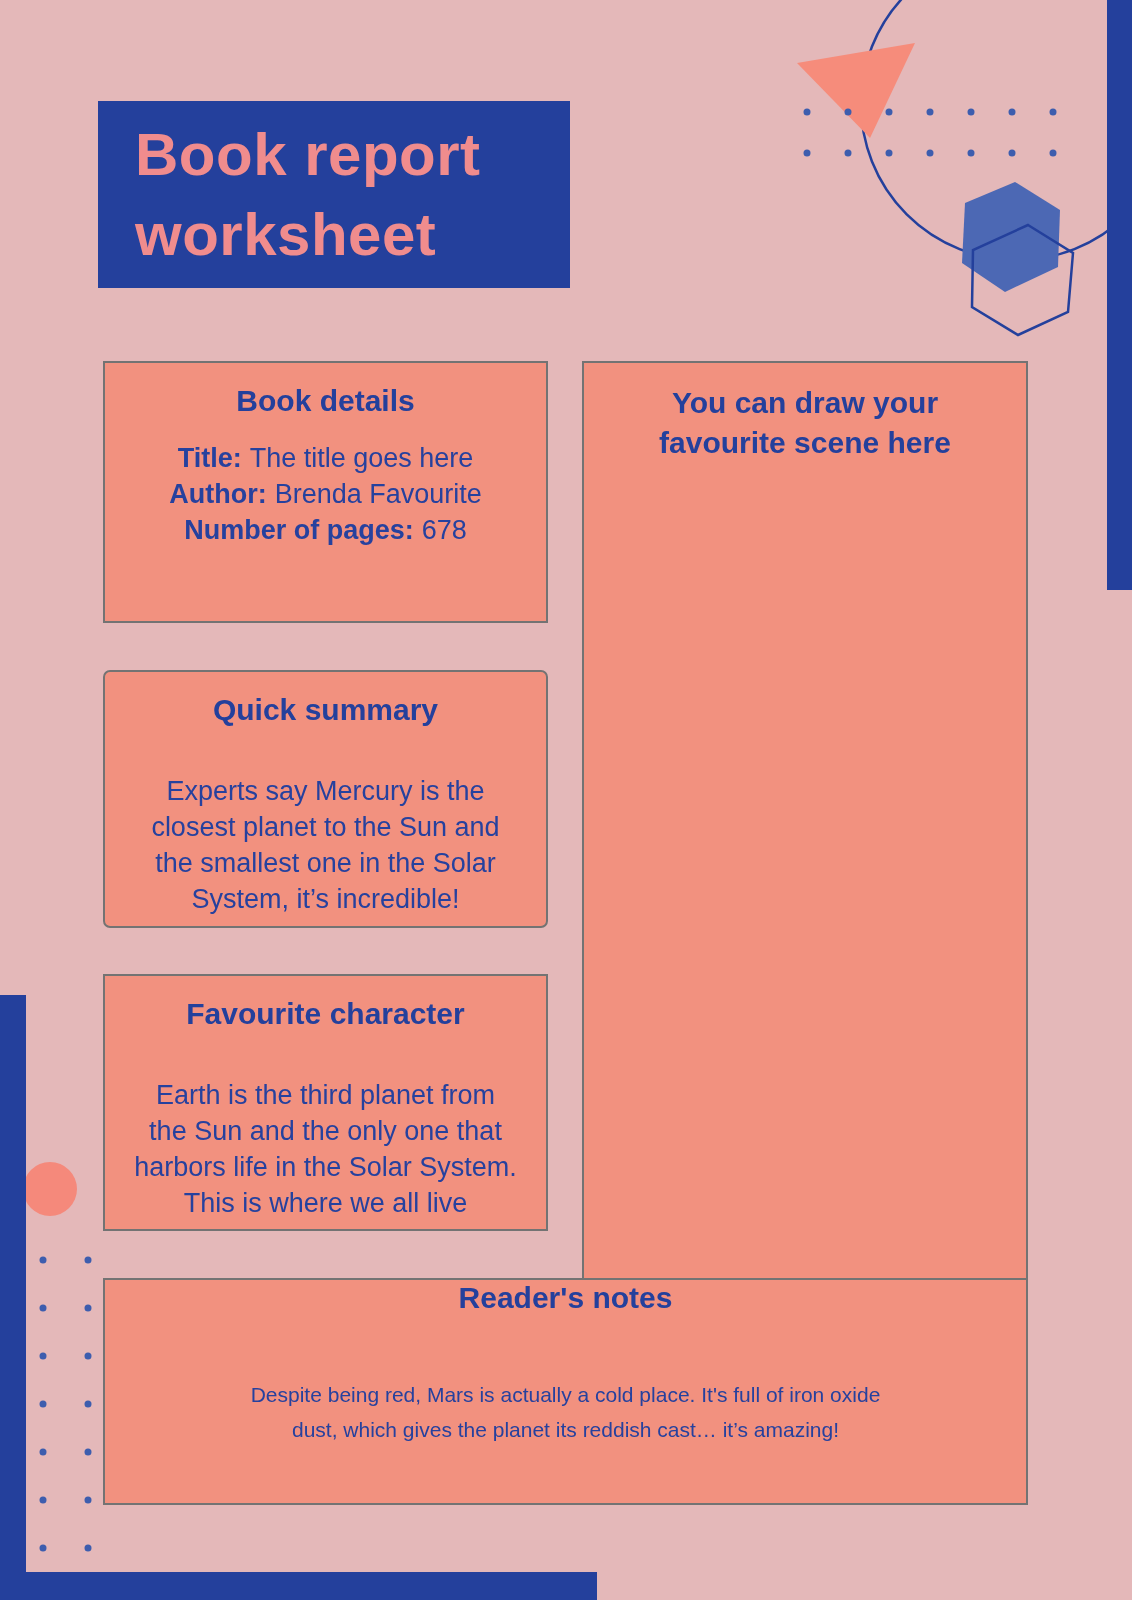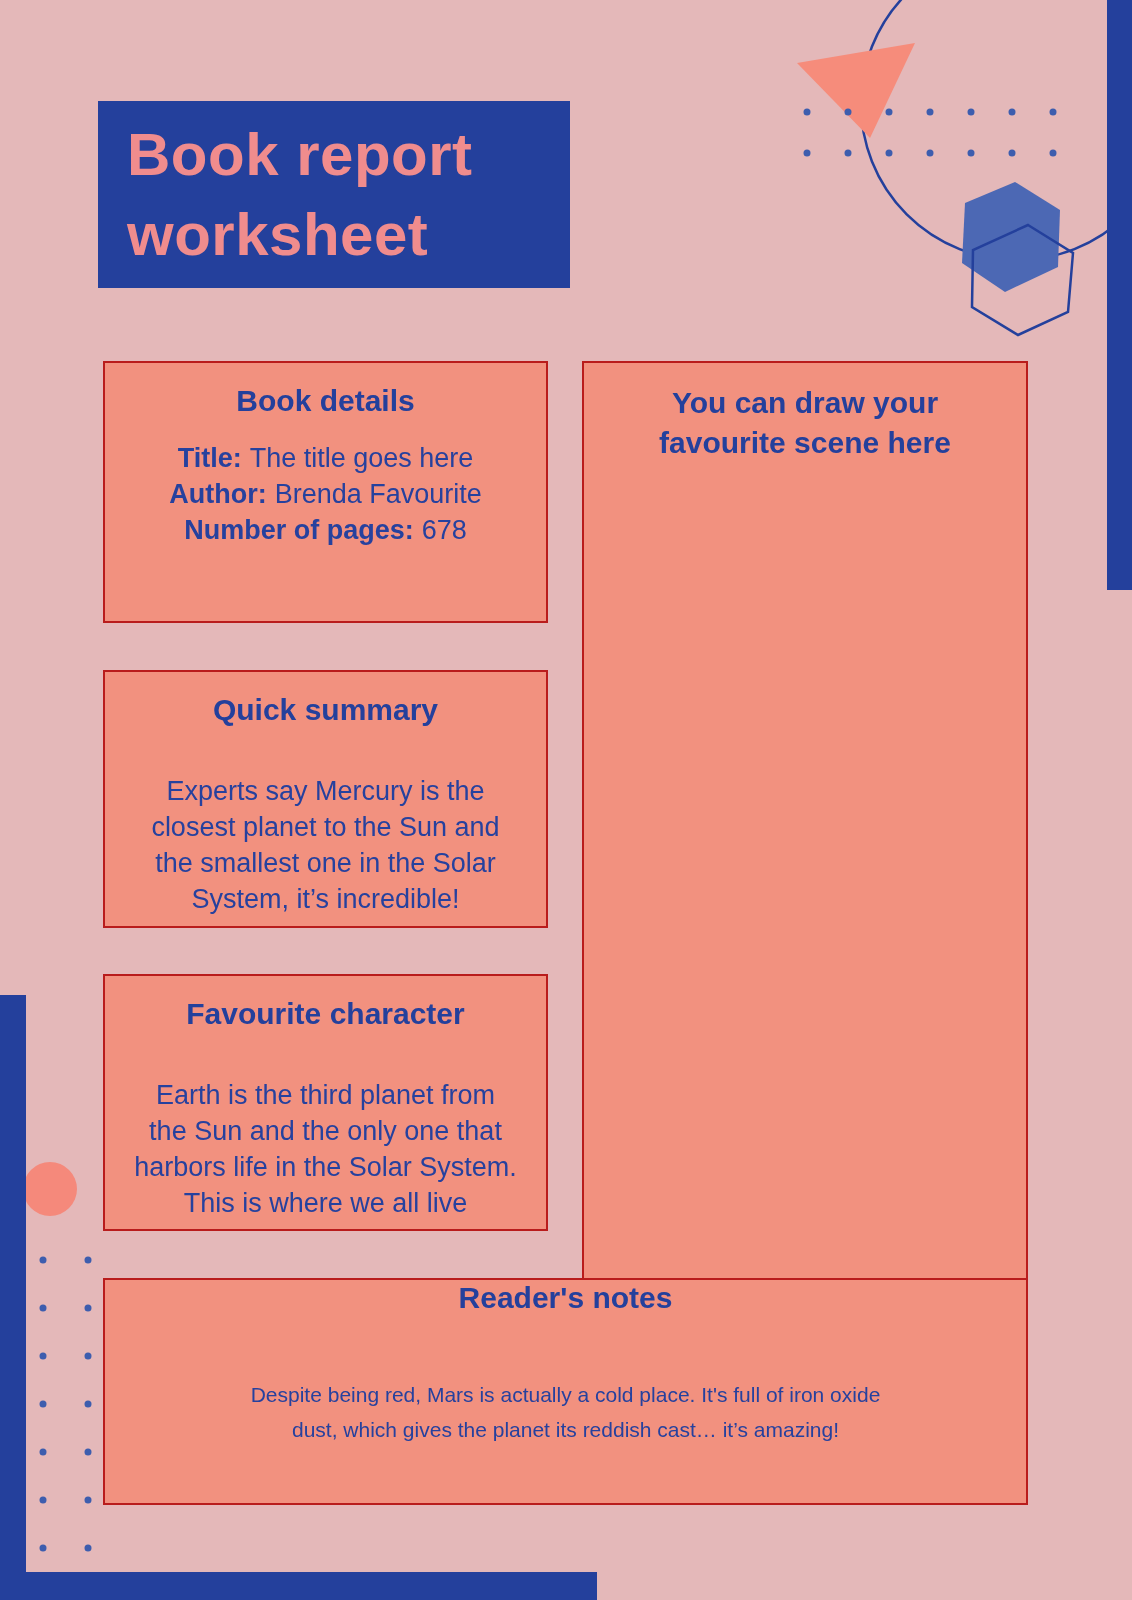--- a/index.html
+++ b/index.html
@@ -10,38 +10,38 @@
   }
   .deco { position:absolute; left:0; top:0; width:1132px; height:1600px; }
 
   .title-box {
     position:absolute; left:98px; top:101px; width:472px; height:187px;
     background:#24409C; box-sizing:border-box;
     display:flex; align-items:center;
     padding-left:29px; padding-right:14px;
   }
   .title-box h1 {
-    margin:0; font-size:60px; line-height:1.32; font-weight:bold;
+    margin:8px; font-size:60px; line-height:1.32; font-weight:bold;
     letter-spacing:0.5px; color:#F08C8D;
   }
 
   .box {
     position:absolute; box-sizing:border-box;
-    background:#F2917F; border:2px solid #b91c1c;
+    background:#F2917F; border:2px solid #737373;
     color:#26419E; text-align:center;
   }
   .box h2 {
     margin:0; font-size:30px; font-weight:bold; line-height:35px;
     white-space:pre-line; color:#24409C;
   }
   .body-text {
     font-size:27px; line-height:36px; white-space:pre-line;
   }
   .box-book-details    { left:103px; top:361px;  width:445px; height:262px; padding-top:20px; }
-  .box-quick-summary   { left:103px; top:670px;  width:445px; height:258px; padding-top:20px; }
+  .box-quick-summary   { left:103px; top:670px;  width:445px; height:258px; padding-top:20px;border-radius:7px; }
   .box-fav-character   { left:103px; top:974px;  width:445px; height:257px; padding-top:20px; }
   .box-draw-scene      { left:582px; top:361px;  width:446px; height:1034px; padding-top:20px; }
   .box-draw-scene h2   { line-height:40px; }
   .box-readers-notes   { left:103px; top:1278px; width:925px; height:227px; }
 
   .fields { margin-top:22px; font-size:27px; line-height:36px; }
   .fields .lbl { font-weight:bold; margin-right:8px; }
   .box-quick-summary .body-text,
   .box-fav-character .body-text { margin-top:46px;text-align:center; }
   .box-readers-notes .body-text { margin-top:62px; font-size:21px; line-height:35px; }

